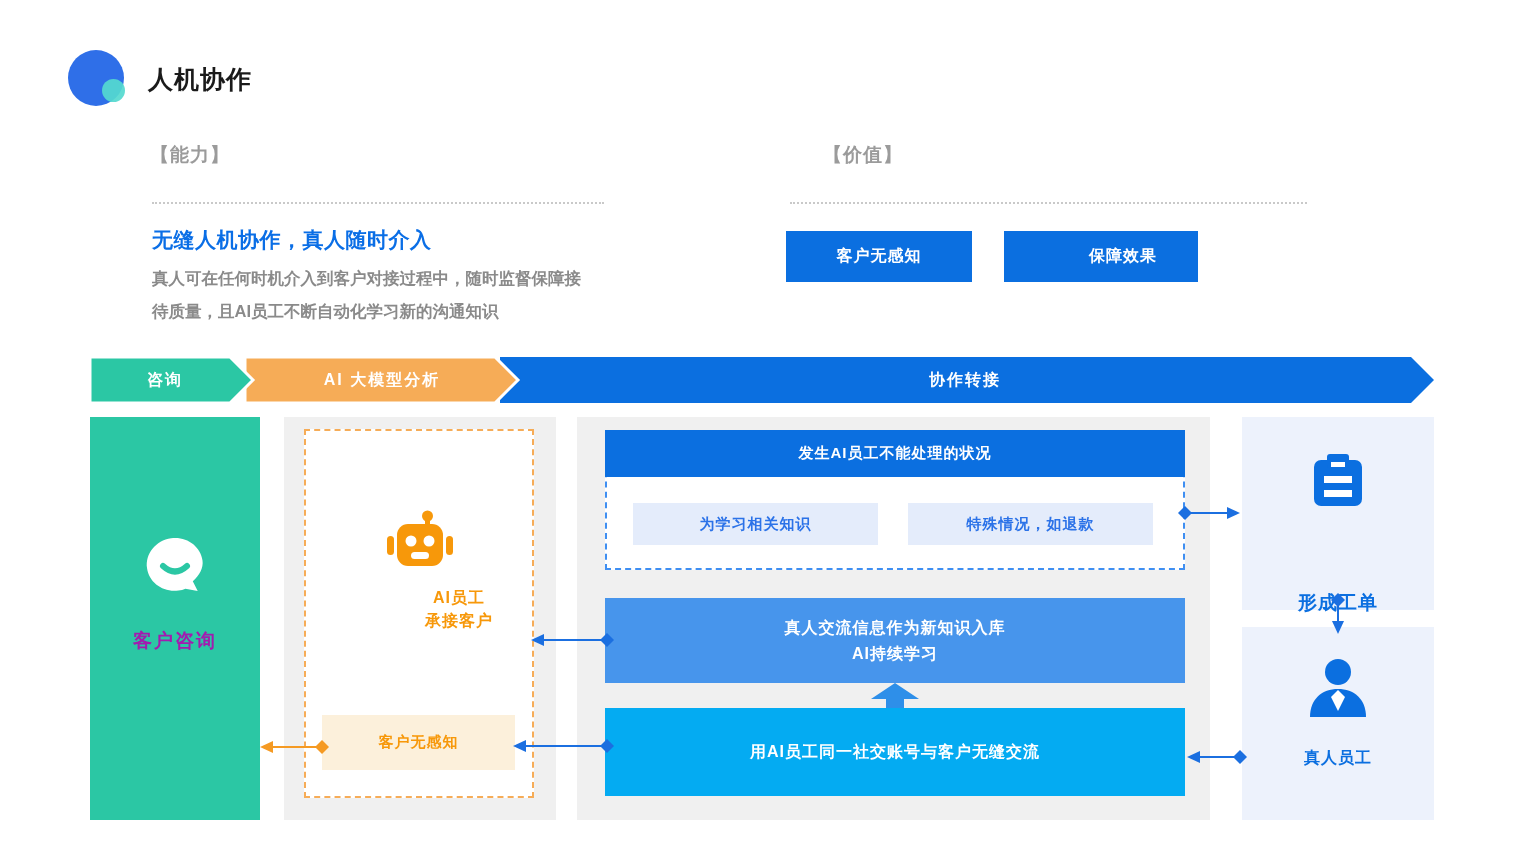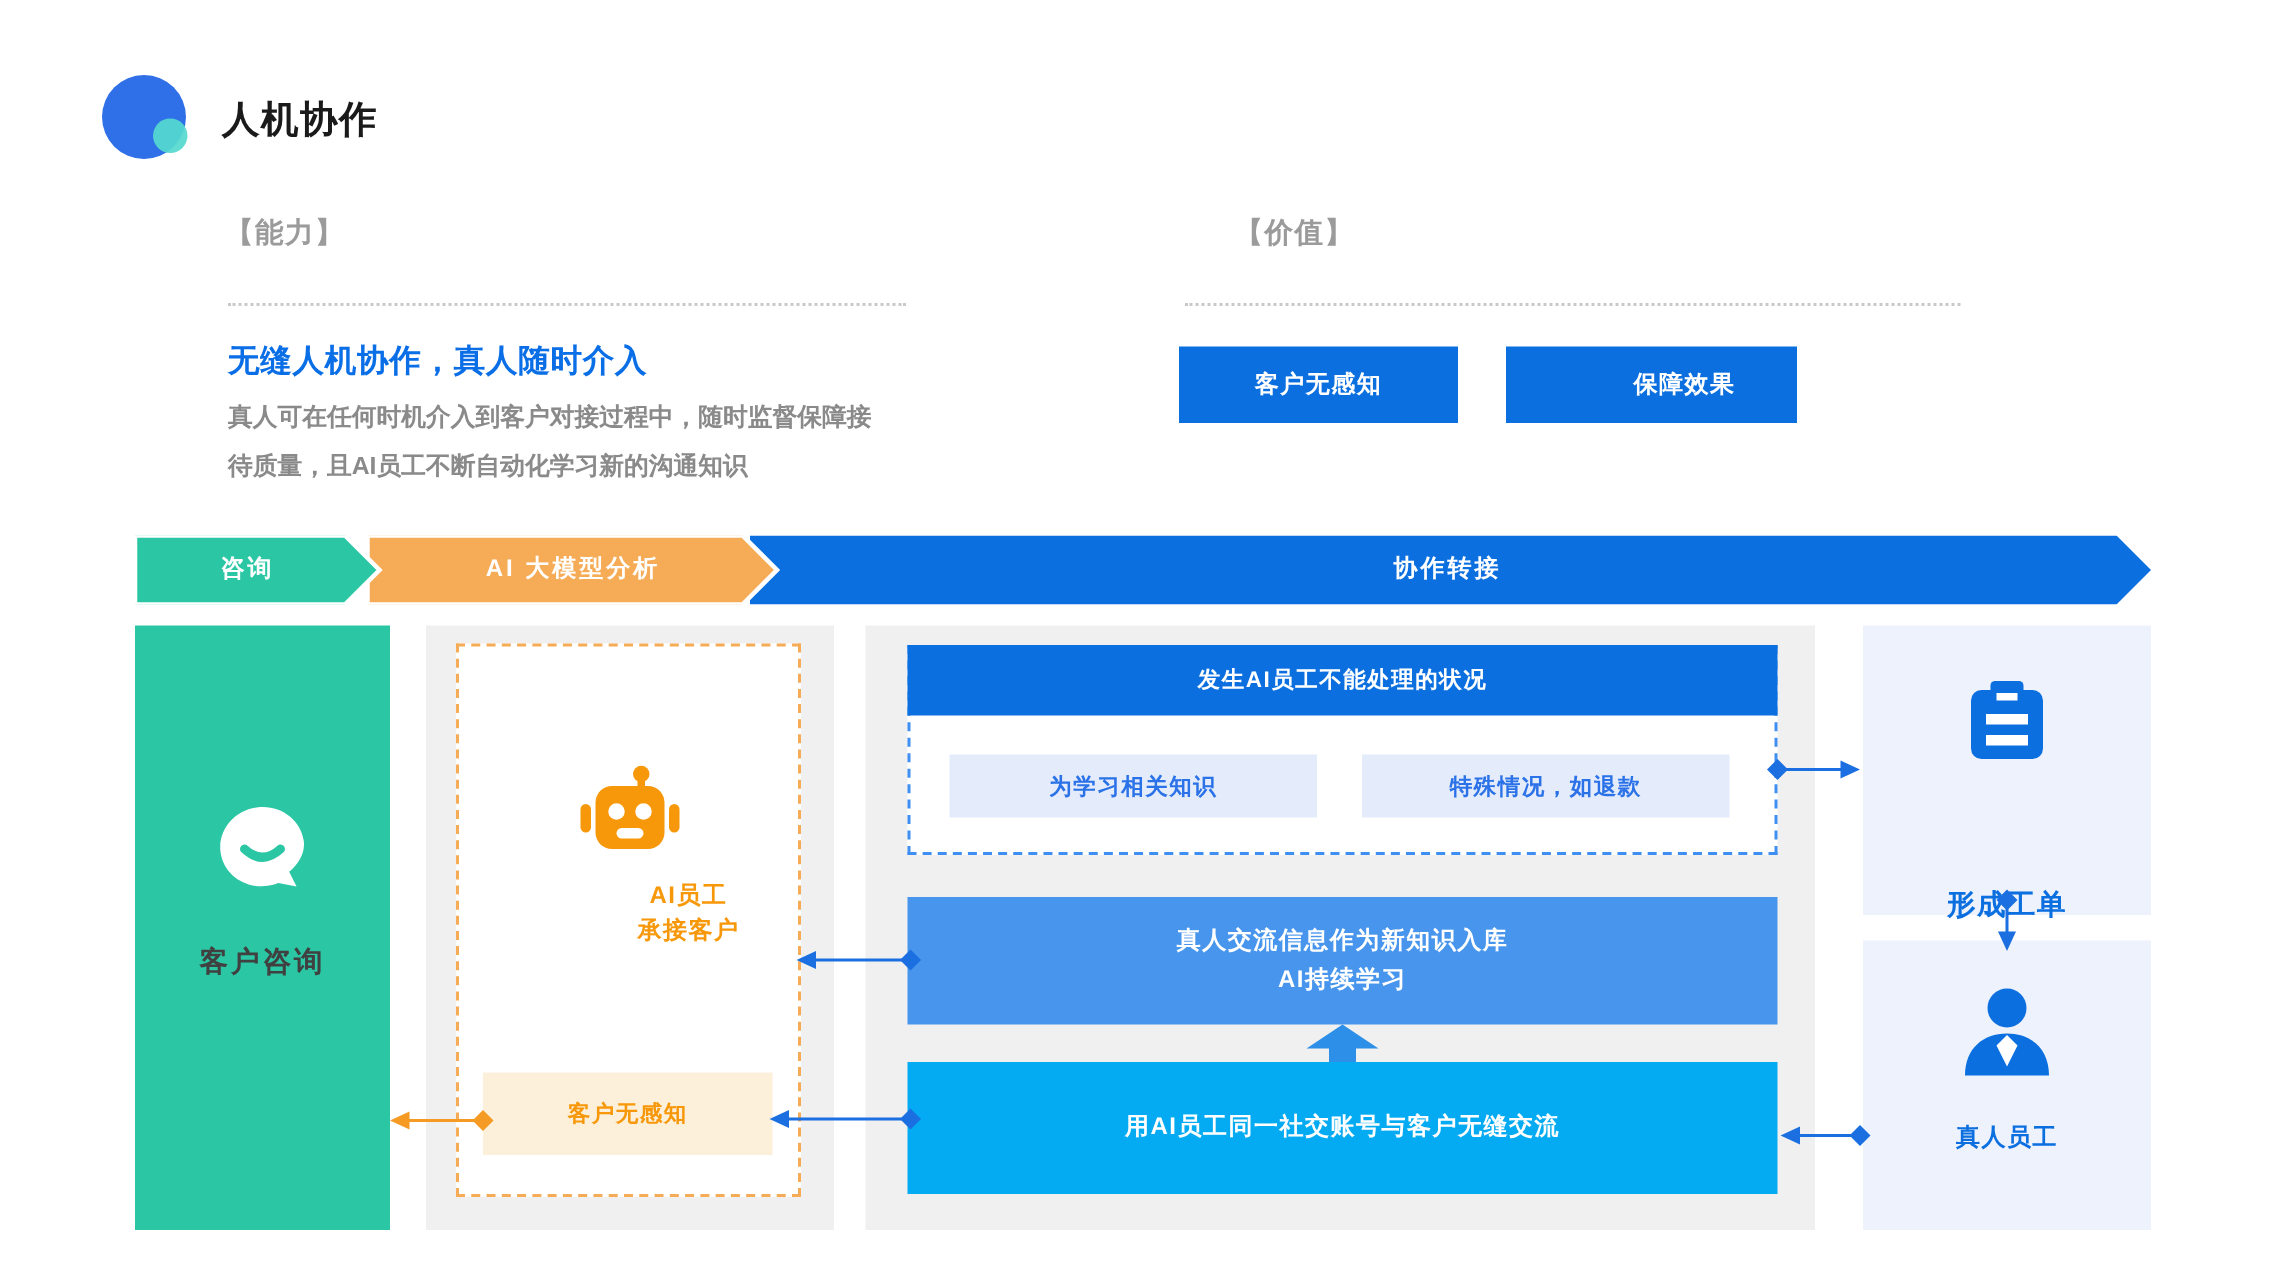--- a/index.html
+++ b/index.html
@@ -29,21 +29,21 @@
 
   
   .banner-svg{left:0;top:357px;}
   .banner-label{top:357px;height:46px;line-height:46px;text-align:center;color:#fff;font-size:16px;font-weight:600;letter-spacing:2px;}
   .bl-1{left:90px;width:150px;}
   .bl-2{left:258px;width:248px;}
   .bl-3{left:520px;width:890px;}
 
   
   .customer-box{left:90px;top:417px;width:170px;height:403px;background:#2BC7A4;}
-  .customer-label{left:90px;top:628px;width:170px;text-align:center;color:#404040;font-size:19px;font-weight:700;letter-spacing:2px;}
+  .customer-label{left:90px;top:628px;width:170px;text-align:center;color:#a21caf;font-size:19px;font-weight:700;letter-spacing:2px;}
   .chat-icon{left:144px;top:535px;}
 
   .col2-panel{left:284px;top:417px;width:272px;height:403px;background:#F0F0F0;}
   .ai-dashed{left:304px;top:429px;width:230px;height:369px;background:#ffffff;border:2px dashed #F6AC57;box-sizing:border-box;}
   .robot-icon{left:384px;top:510px;}
   .ai-label{left:304px;top:586px;width:230px;text-align:center;color:#F7980A;font-size:16px;font-weight:800;line-height:23px;letter-spacing:1px;padding-left:40px;}
   .tag-box{left:322px;top:715px;width:193px;height:55px;background:#FCF0DB;display:flex;align-items:center;justify-content:center;color:#F7980A;font-size:15px;font-weight:800;letter-spacing:1px;}
 
   .mid-panel{left:577px;top:417px;width:633px;height:403px;background:#F0F0F0;}
   .case-dashed{left:605px;top:430px;width:580px;height:140px;background:#ffffff;border:2px dashed #3F8FF2;box-sizing:border-box;}

